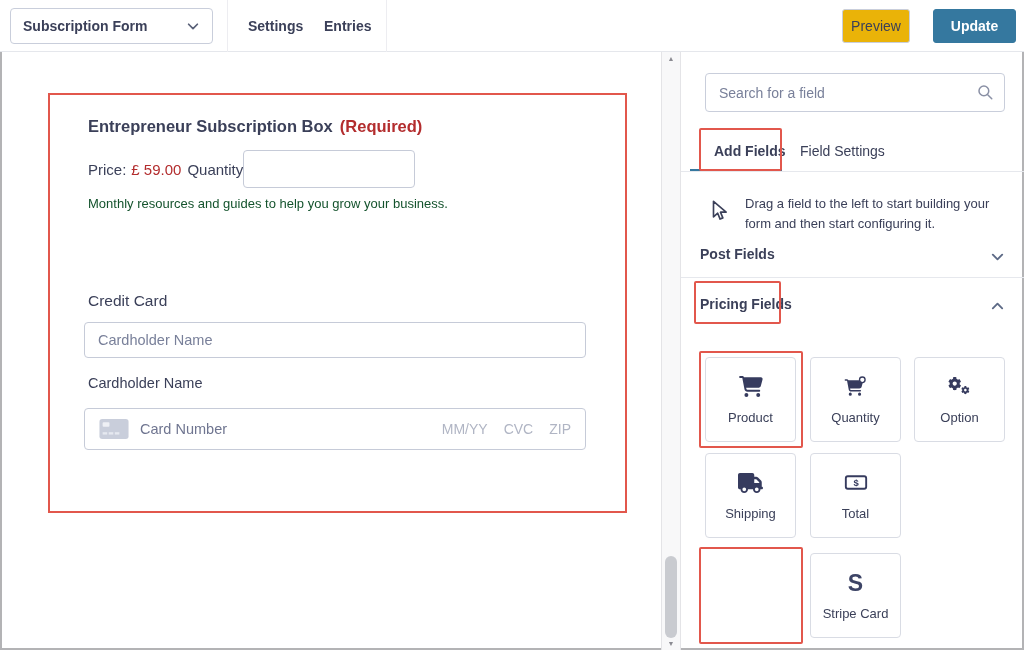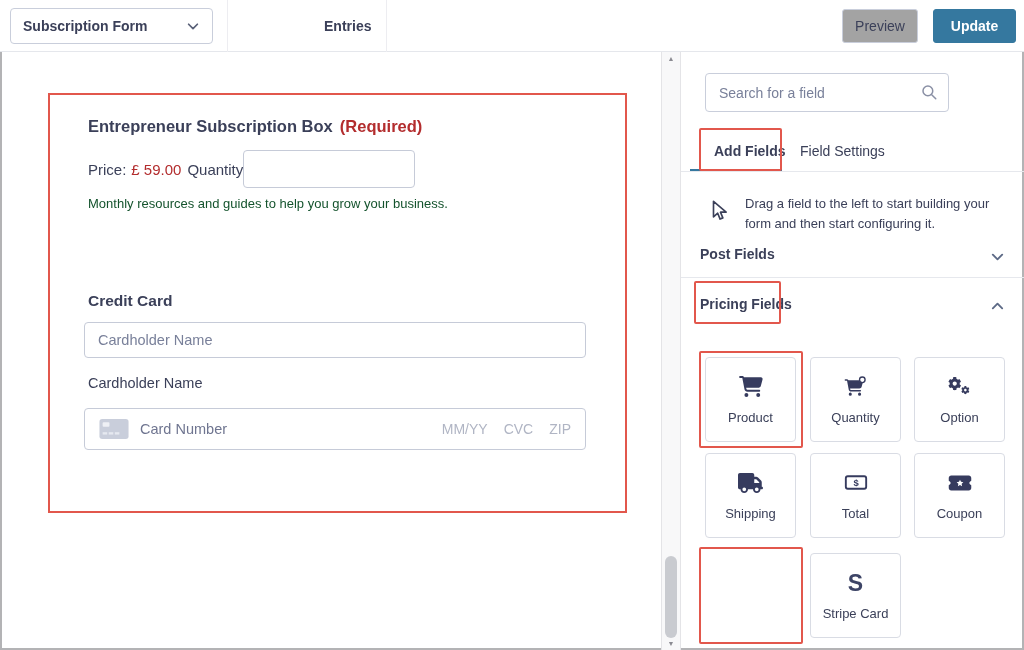--- a/index.html
+++ b/index.html
@@ -12,57 +12,57 @@
             border-bottom:1px solid #e5e7ec; }
   .form-selector { position:absolute; left:10px; top:8px; width:203px; height:36px;
             border:1px solid #c9cedb; border-radius:4px; background:#fff; display:flex;
             align-items:center; justify-content:space-between; padding:0 12px; cursor:pointer; }
   .form-selector .label { font-size:14px; font-weight:700; color:#3b4059; }
   .topsep { position:absolute; top:0; width:1px; height:52px; background:#ededf1; }
   .topnav { position:absolute; top:0; height:52px; line-height:52px; font-size:14px;
             font-weight:600; color:#3b4059; cursor:pointer; }
   .btn { position:absolute; top:9px; height:34px; border-radius:3px; font-size:14px;
          display:flex; align-items:center; justify-content:center; cursor:pointer; }
-  .btn-preview { left:842px; width:76px; background:#a3a3a3; border:1px solid #c9cedb; color:#3b4059; }
+  .btn-preview { left:842px; width:68px; background:#eab308; border:1px solid #c9cedb; color:#3b4059; }
   .btn-update  { left:933px; width:83px; background:#35789f; border:1px solid #35789f;
                  color:#fff; font-weight:600; }
 
   
   .ann { position:absolute; border:2px solid #e2574c; border-radius:2px; pointer-events:none; }
 
   
   .fp-title { position:absolute; left:88px; top:117px; font-size:16.5px; font-weight:700; color:#3b4059; }
   .fp-title .req { color:#b32d2e; margin-left:7px; }
   .price-row { position:absolute; left:88px; top:161px; font-size:15px; color:#3b4059; }
   .price-row .price-val { color:#b32d2e; margin:0 6px 0 5px; }
   .quantity-input { position:absolute; left:243px; top:150px; width:172px; height:38px;
             border:1px solid #c6cbd8; border-radius:4px; background:#fff; font-size:14px; padding:0 10px; color:#3b4059; }
   .fp-desc { position:absolute; left:88px; top:196px; font-size:13px; color:#14532d; }
-  .cc-heading { position:absolute; left:88px; top:292px; font-size:15.5px; font-weight:700; color:#3b4059; }
+  .cc-heading { position:absolute; left:88px; top:292px; font-size:15.5px; font-weight:400; color:#3b4059; }
   .cc-name-input { position:absolute; left:84px; top:322px; width:502px; height:36px;
             border:1px solid #c6cbd8; border-radius:4px; font-size:14.5px; padding:0 13px; color:#3b4059;
             font-family:"Liberation Sans", sans-serif; }
   .cc-name-input::placeholder, .quantity-input::placeholder, .search-input::placeholder { color:#79809a; opacity:1; }
   .cc-name-label { position:absolute; left:88px; top:375px; font-size:14.5px; color:#3b4059; }
   .cc-card-field { position:absolute; left:84px; top:408px; width:502px; height:42px;
             border:1px solid #c6cbd8; border-radius:4px; background:#fff; display:flex;
             align-items:center; padding:0 14px; cursor:text; }
   .cc-card-field .cardnum-ph { font-size:14.5px; color:#6f7590; margin-left:11px; }
   .cc-card-field .spacer { flex:1; }
   .cc-card-field .mini-ph { font-size:14px; color:#b0b5c4; margin-left:16px; }
 
   
   .vscroll { position:absolute; left:661px; top:52px; width:20px; height:598px; background:#f8f8f9;
              border-left:1px solid #e4e4e7; border-right:1px solid #e4e4e7; }
   .sb-arrow { position:absolute; left:0; width:18px; text-align:center; font-size:7px; color:#8b8b92; cursor:pointer; }
   .sb-thumb { position:absolute; left:3px; width:12px; height:82px; top:504px; background:#c9cbd0;
               border-radius:6px; cursor:pointer; }
 
   
-  .search-wrap { position:absolute; left:705px; top:73px; width:244px; height:39px; }
+  .search-wrap { position:absolute; left:705px; top:73px; width:300px; height:39px; }
   .search-input { width:100%; height:100%; border:1px solid #c9cedb; border-radius:4px;
             font-size:14px; padding:0 38px 0 13px; color:#3b4059; font-family:"Liberation Sans", sans-serif; }
   .search-icon { position:absolute; right:11px; top:10px; }
   .tab { position:absolute; top:143px; font-size:14px; color:#3b4059; cursor:pointer; }
   .tab-add { left:714px; font-weight:700; }
   .tab-settings { left:800px; font-weight:400; }
   .tab-underline { position:absolute; left:690px; top:169px; width:92px; height:3px; background:#35789f; }
   .sb-divider { position:absolute; left:681px; width:343px; height:1px; background:#e6e8ed; }
   .hint-icon { position:absolute; left:708px; top:199px; }
   .hint-text { position:absolute; left:745px; top:194px; width:272px; font-size:13px; line-height:1.5;
@@ -88,20 +88,21 @@
   <div class="topbar">
     <div class="form-selector">
       <span class="label">Subscription Form</span>
       <span>
         <svg width="14" height="14" viewBox="0 0 16 16" fill="none" stroke="#5a6178" stroke-width="2" stroke-linecap="round" stroke-linejoin="round">
             <polyline points="3,6 8,11 13,6"></polyline>
           </svg>
       </span>
     </div>
     <div class="topsep" style="left:227px"></div>
+    <div class="topnav" style="left:248px">Settings</div>
     <div class="topnav" style="left:324px">Entries</div>
     <div class="topsep" style="left:386px"></div>
     <div class="btn btn-preview">Preview</div>
     <div class="btn btn-update">Update</div>
   </div>
 
   <div class="ann" style="left:48px; top:93px; width:579px; height:420px; border-radius:0;"></div>
 
   <div class="fp-title">
     <span>Entrepreneur Subscription Box</span><span class="req">(Required)</span>
@@ -230,29 +231,20 @@
   <div class="tile" style="left:810px; top:453px;">
     <span class="ticon">
       <svg width="24" height="21" viewBox="0 0 576 512">
           <rect x="40" y="104" width="496" height="304" rx="48" fill="none" stroke="#363b5e" stroke-width="46"></rect>
           <text x="288" y="338" text-anchor="middle" font-size="230" font-weight="bold" fill="#363b5e">$</text>
         </svg>
     </span>
     <span class="tlabel">Total</span>
   </div>
 
-  <div class="tile" style="left:914px; top:453px;">
-    <span class="ticon">
-      <svg width="24" height="20" viewBox="0 0 576 512">
-          <path fill="#363b5e" d="M64 64C28.7 64 0 92.7 0 128v64c0 8.8 7.4 15.7 15.7 18.6C34.5 217.1 48 235 48 256s-13.5 38.9-32.3 45.4C7.4 304.3 0 311.2 0 320v64c0 35.3 28.7 64 64 64H512c35.3 0 64-28.7 64-64V320c0-8.8-7.4-15.7-15.7-18.6C541.5 294.9 528 277 528 256s13.5-38.9 32.3-45.4c8.3-2.9 15.7-9.8 15.7-18.6V128c0-35.3-28.7-64-64-64H64z"></path>
-          <polygon fill="#fff" points="288,171 314,226 374,234 330,276 341,336 288,307 235,336 246,276 202,234 262,226"></polygon>
-        </svg>
-    </span>
-    <span class="tlabel">Coupon</span>
-  </div>
 
 
   <div class="tile" style="left:810px; top:553px;">
     <span class="ticon">
         <span class="stripe-s">S</span>
       </span>
     <span class="tlabel">Stripe Card</span>
   </div>
 
   <div class="ann" style="left:699px; top:351px; width:104px; height:97px;"></div>

